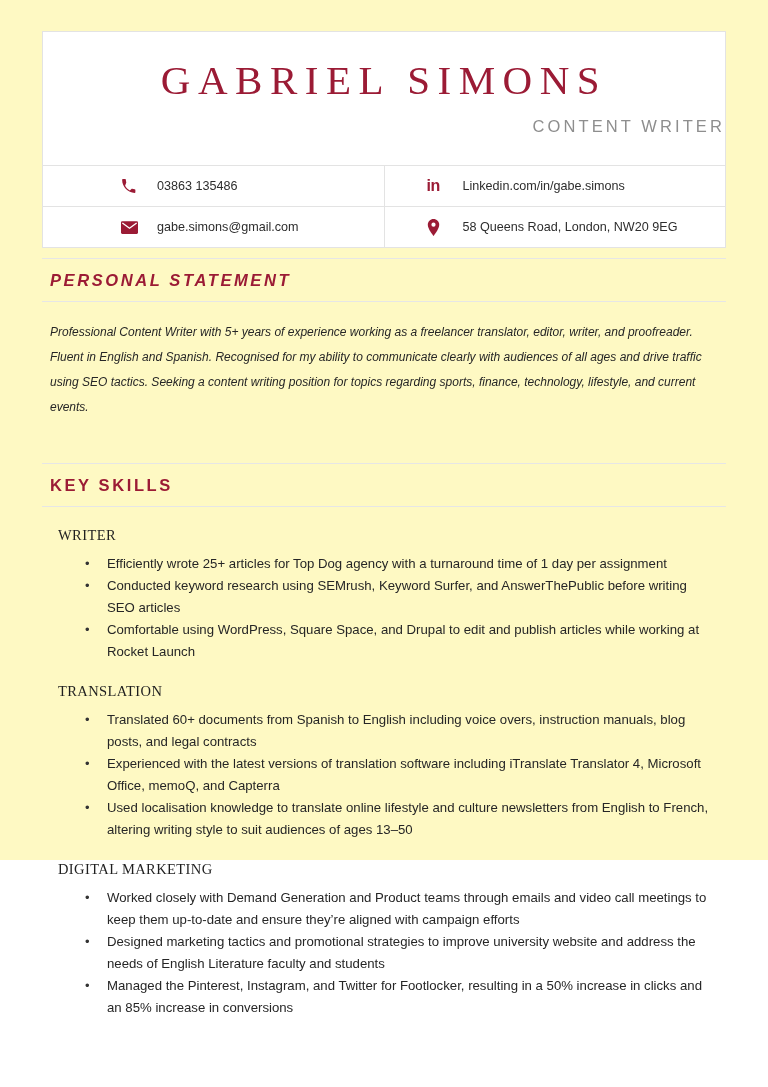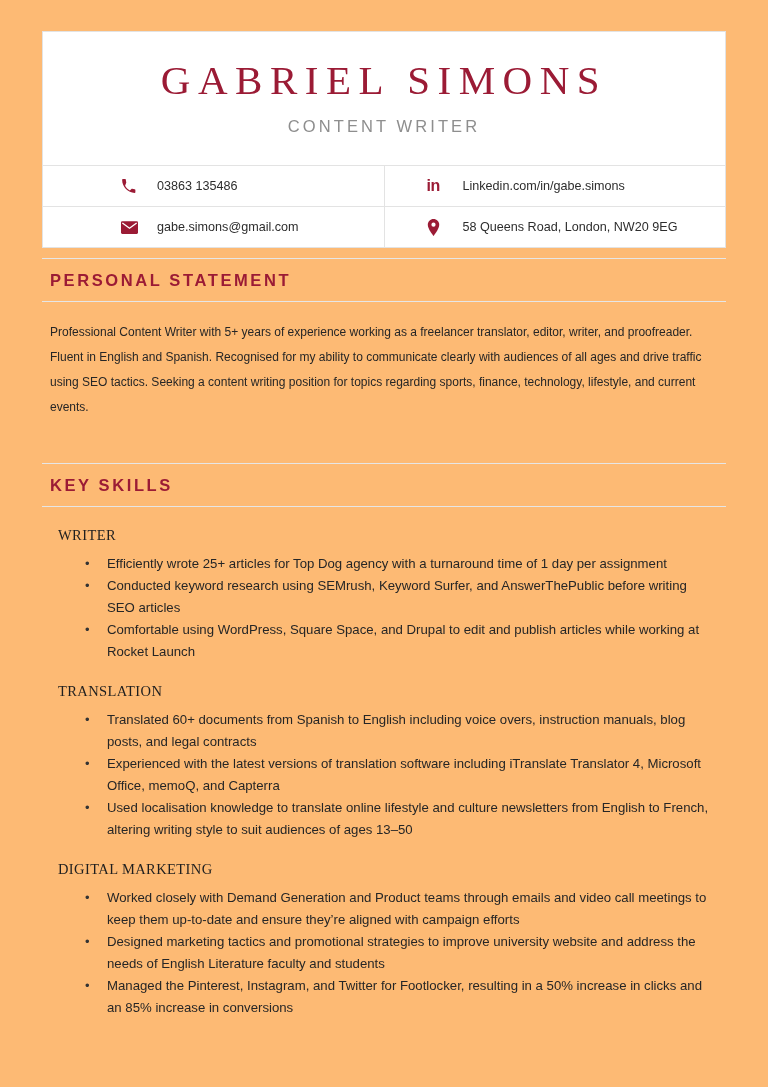--- a/index.html
+++ b/index.html
@@ -11,22 +11,22 @@
     width: 768px;
     height: 1087px;
     font-family: "Liberation Sans", sans-serif;
     color: #222222;
     overflow: hidden;
   }
 
   .page {
     position: relative;
     width: 768px;
-    height: 1087px;
-    background: #fdba74;
+    height: 860px;
+    background: #fef9c3;
     box-sizing: border-box;
   }
 
   
   .header-card {
     position: absolute;
     left: 42px;
     top: 31px;
     width: 684px;
     border: 1px solid #e3e3e3;
@@ -41,21 +41,21 @@
     font-family: "Liberation Serif", serif;
     font-size: 41px;
     font-weight: 400;
     letter-spacing: 7.5px;
     padding-top: 26px;
     line-height: 1.1;
     white-space: nowrap;
   }
 
   .job-title {
-    text-align: center;
+    text-align: right;
     color: #8e8e8e;
     font-family: "Liberation Sans", sans-serif;
     font-size: 16.5px;
     font-weight: 400;
     letter-spacing: 3.1px;
     padding-top: 14px;
     padding-bottom: 29px;
     white-space: nowrap;
   }
 
@@ -240,21 +240,21 @@
               </svg>
             </span>
             <span class="contact-text">58 Queens Road, London, NW20 9EG</span>
           </div>
         </div>
       </div>
 
     </div>
   </div>
 
-  <div class="section" style="top:258px;">
+  <div class="section" style="top:258px;font-style:italic;">
     <div class="section-head">
       <div class="section-head-title">PERSONAL STATEMENT</div>
     </div>
     <div class="section-body">
       <div class="statement-text">Professional Content Writer with 5+ years of experience working as a freelancer translator, editor, writer, and proofreader. Fluent in English and Spanish. Recognised for my ability to communicate clearly with audiences of all ages and drive traffic using SEO tactics. Seeking a content writing position for topics regarding sports, finance, technology, lifestyle, and current events.</div>
     </div>
   </div>
 
   <div class="section" style="top:430px;margin-top:33px;">
     <div class="section-head">

